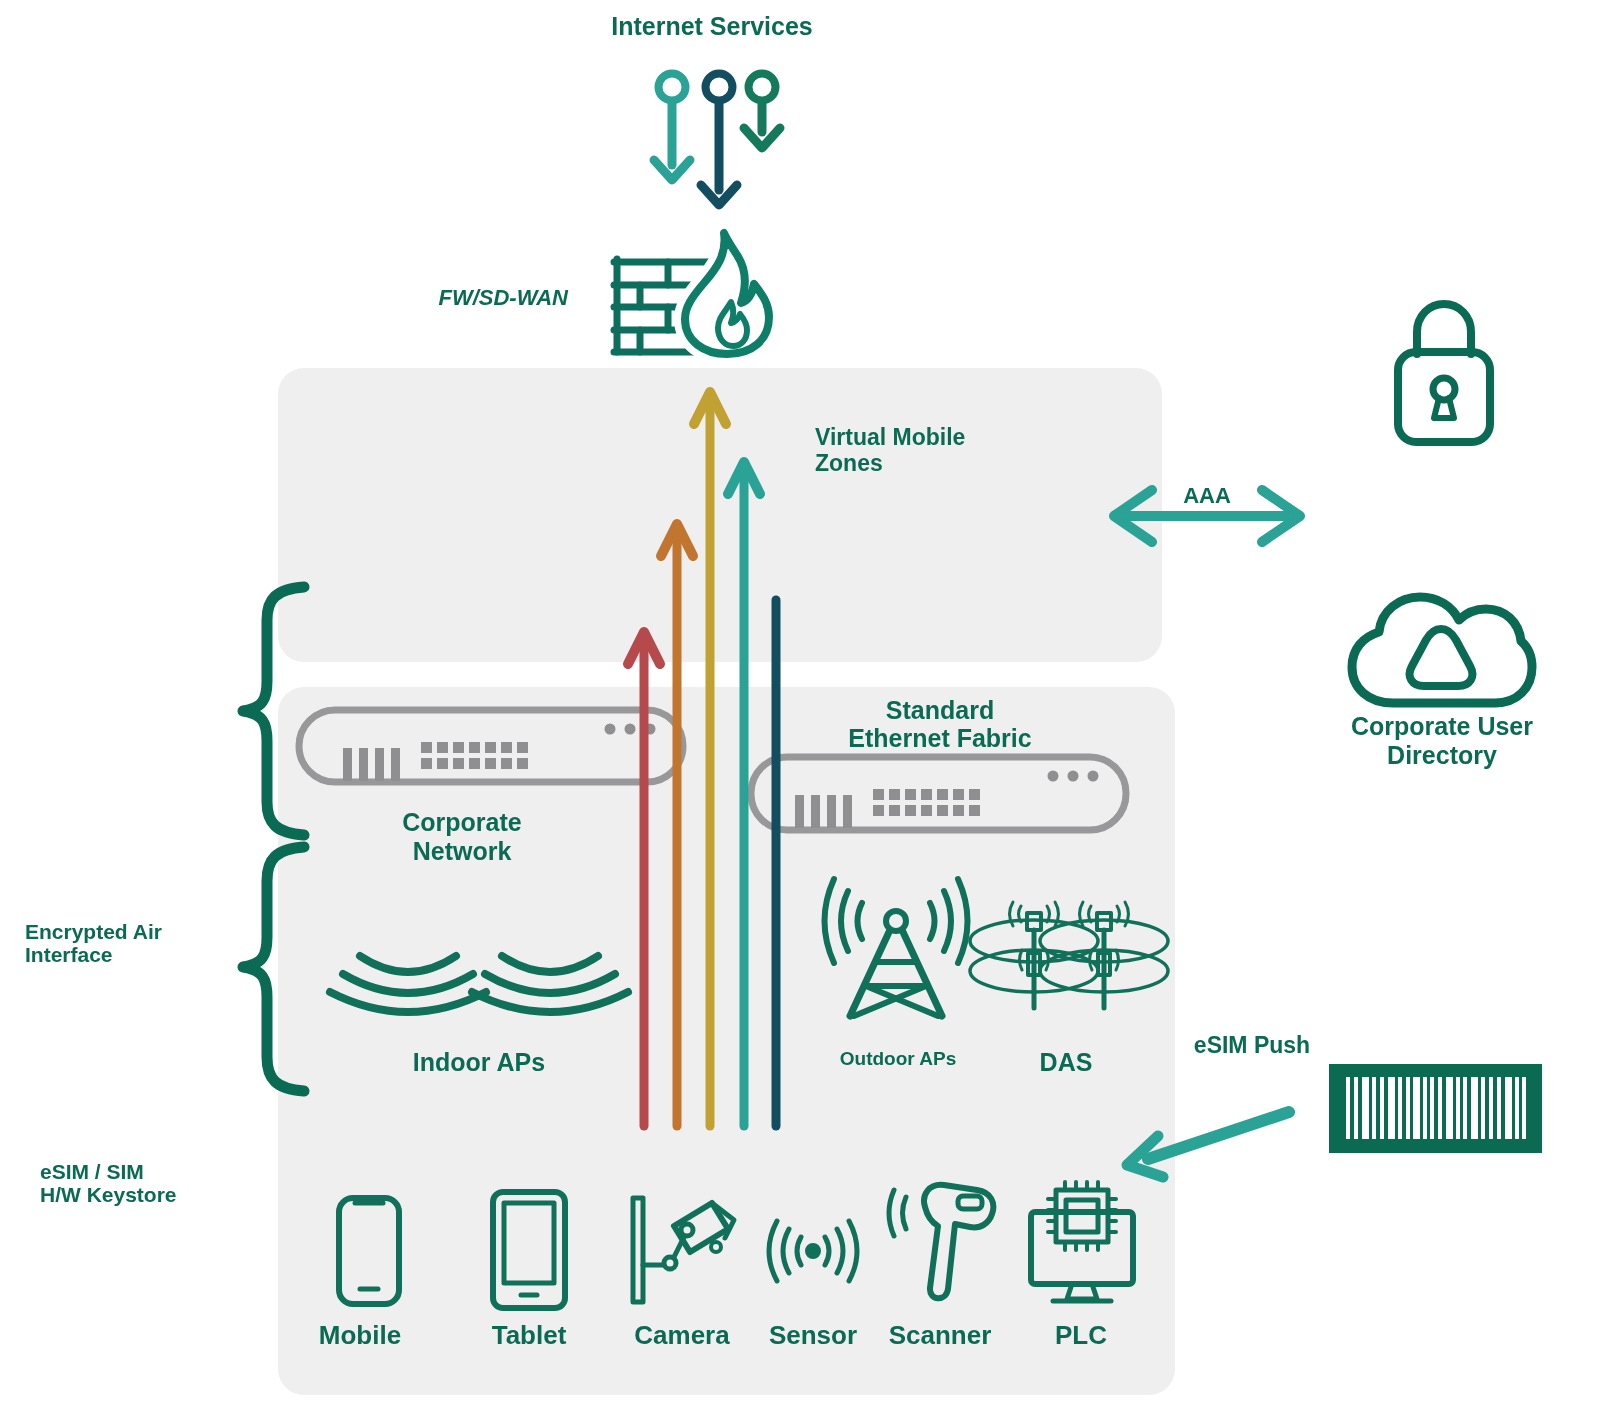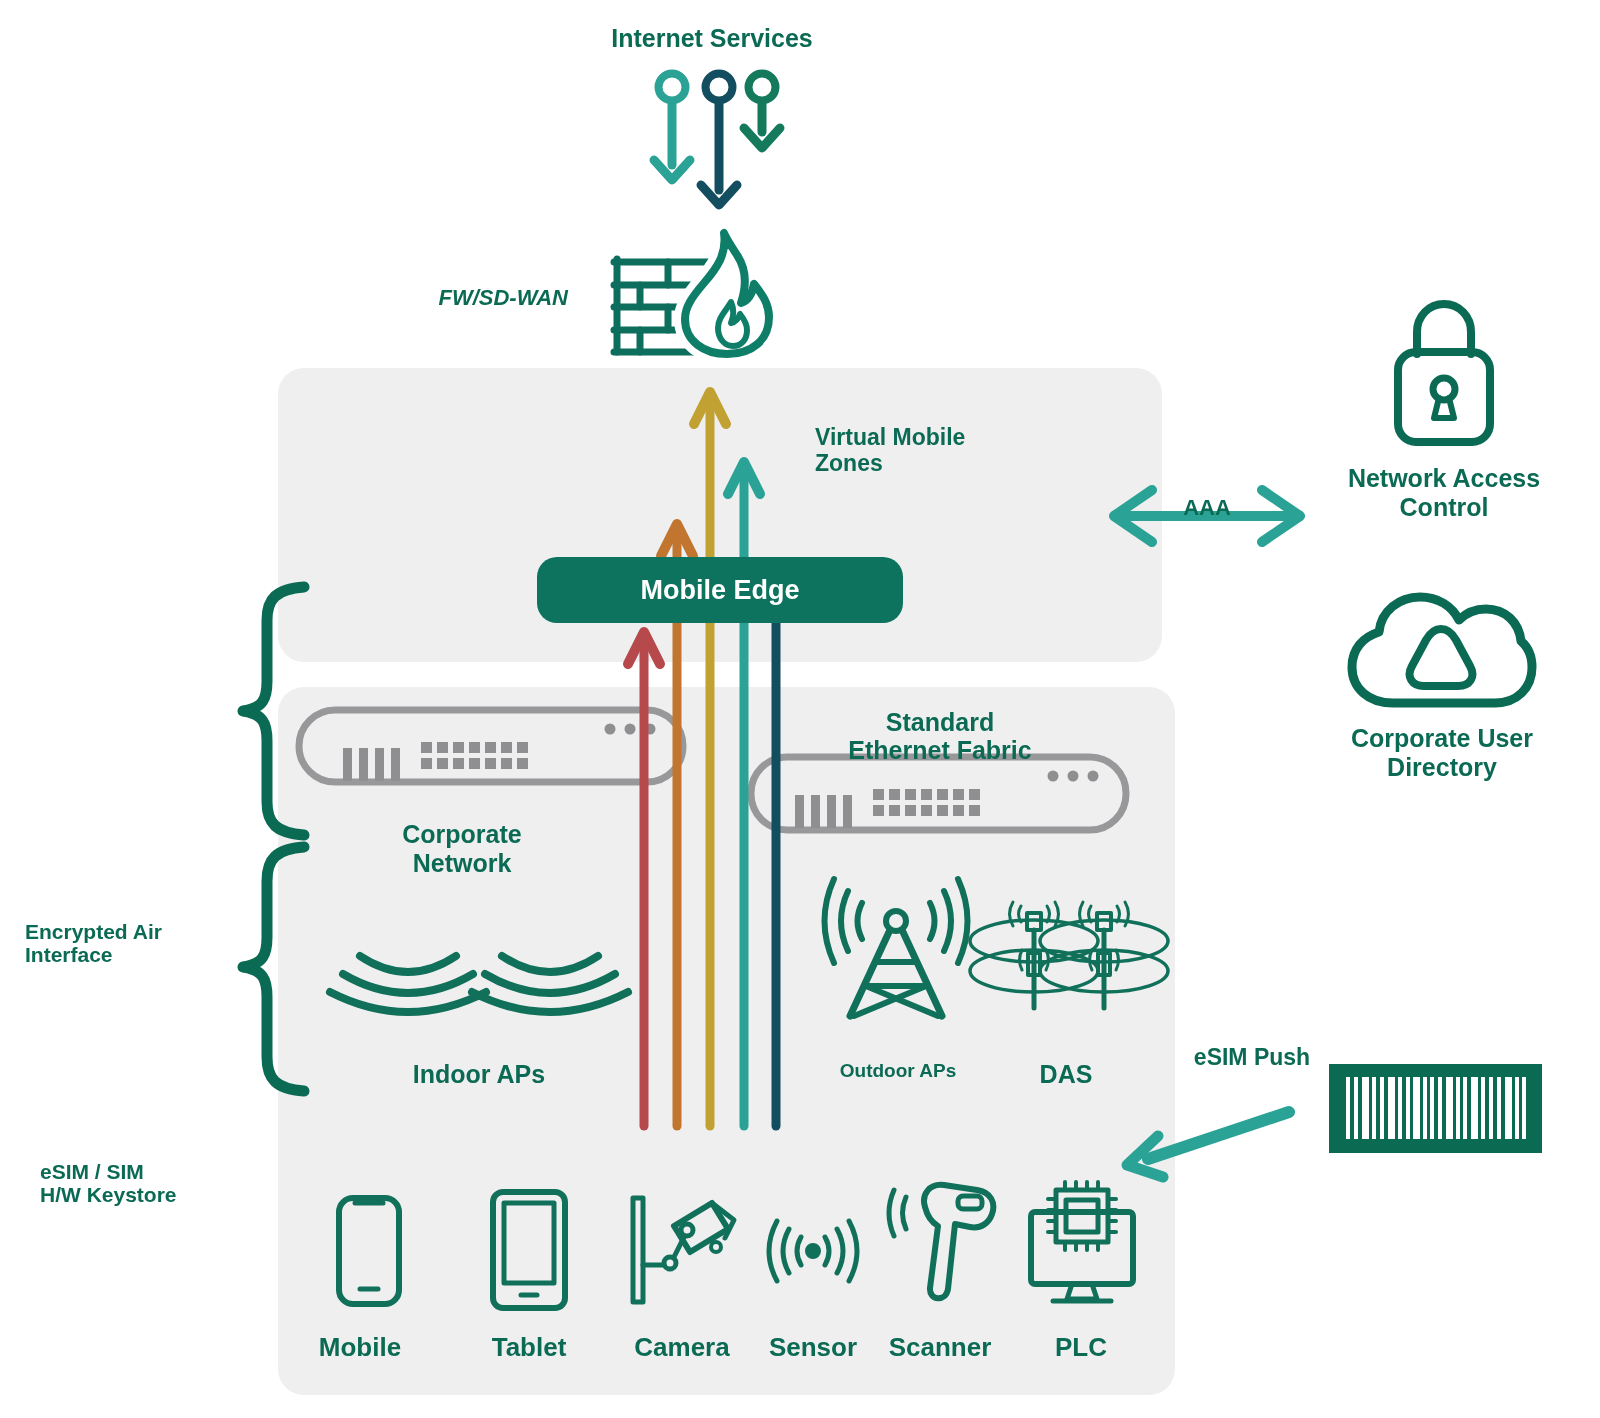--- a/index.html
+++ b/index.html
@@ -5,21 +5,21 @@
   :root{
     --text_green:#0b6a54; --icon_green:#11705a; --pill_green:#0e735e;
     --teal:#2aa396; --navy:#124d60; --red:#b5494b; --orange:#c1752f; --gold:#c2a133;
     --gray_box:#efeff0; --switch_gray:#98989a; --barcode_green:#0b6b52;
   }
   html,body{margin:0;padding:0;background:#fff;}
   .canvas{position:relative;width:1600px;height:1418px;background:#fff;overflow:hidden;
           font-family:"Liberation Sans",sans-serif;}
   .panel{position:absolute;background:var(--gray_box);border-radius:26px;}
   .t{position:absolute;font-weight:700;color:var(--text_green);white-space:nowrap;}
-  .c{transform:translateX(-50%);text-align:center;margin-top:12px;}
+  .c{transform:translateX(-50%);text-align:center;}
   .r{transform:translateX(-100%);text-align:right;font-style:italic;}
   .pill{position:absolute;left:537px;top:557px;width:366px;height:66px;border-radius:20px;
         background:var(--pill_green);display:flex;align-items:center;justify-content:center;z-index:4;}
   .pill span{color:#fff;font-weight:700;font-size:27px;}
   svg.overlay{position:absolute;left:0;top:0;z-index:3;pointer-events:none;}
   .ln{fill:none;stroke-linecap:round;stroke-linejoin:round;}
   .z1{z-index:1;} .z5{z-index:5;position:absolute;}
 </style>
 </head>
 <body>
@@ -320,39 +320,32 @@
         <line x1="1048" y1="1221" x2="1056" y2="1221"></line>
           <line x1="1048" y1="1232" x2="1056" y2="1232"></line>
         <line x1="1108" y1="1199" x2="1116" y2="1199"></line>
           <line x1="1108" y1="1210" x2="1116" y2="1210"></line>
         <line x1="1108" y1="1221" x2="1116" y2="1221"></line>
           <line x1="1108" y1="1232" x2="1116" y2="1232"></line>
       </g>
     </g>
   </svg>
 
-  <div class="pill">
-    <span>Mobile Edge</span>
-  </div>
 
   <div class="t c z5" style="left:712px;top:12px;font-size:25px;">Internet Services</div>
 
   <div class="t r z5" style="left:568px;top:285px;font-size:22px;">FW/SD-WAN</div>
 
   <div class="t z5" style="left:815px;top:424px;font-size:23px;line-height:26px;">
     <div>Virtual Mobile</div>
     <div>Zones</div>
   </div>
 
   <div class="t c z5" style="left:1207px;top:483px;font-size:22px;">AAA</div>
 
-  <div class="t c z5" style="left:1444px;top:452px;font-size:25px;line-height:29px;">
-    <div>Network Access</div>
-    <div>Control</div>
-  </div>
 
   <div class="t c z5" style="left:1442px;top:712px;font-size:25px;line-height:29px;">
     <div>Corporate User</div>
     <div>Directory</div>
   </div>
 
   <div class="t c z5" style="left:462px;top:808px;font-size:25px;line-height:29px;">
     <div>Corporate</div>
     <div>Network</div>
   </div>

